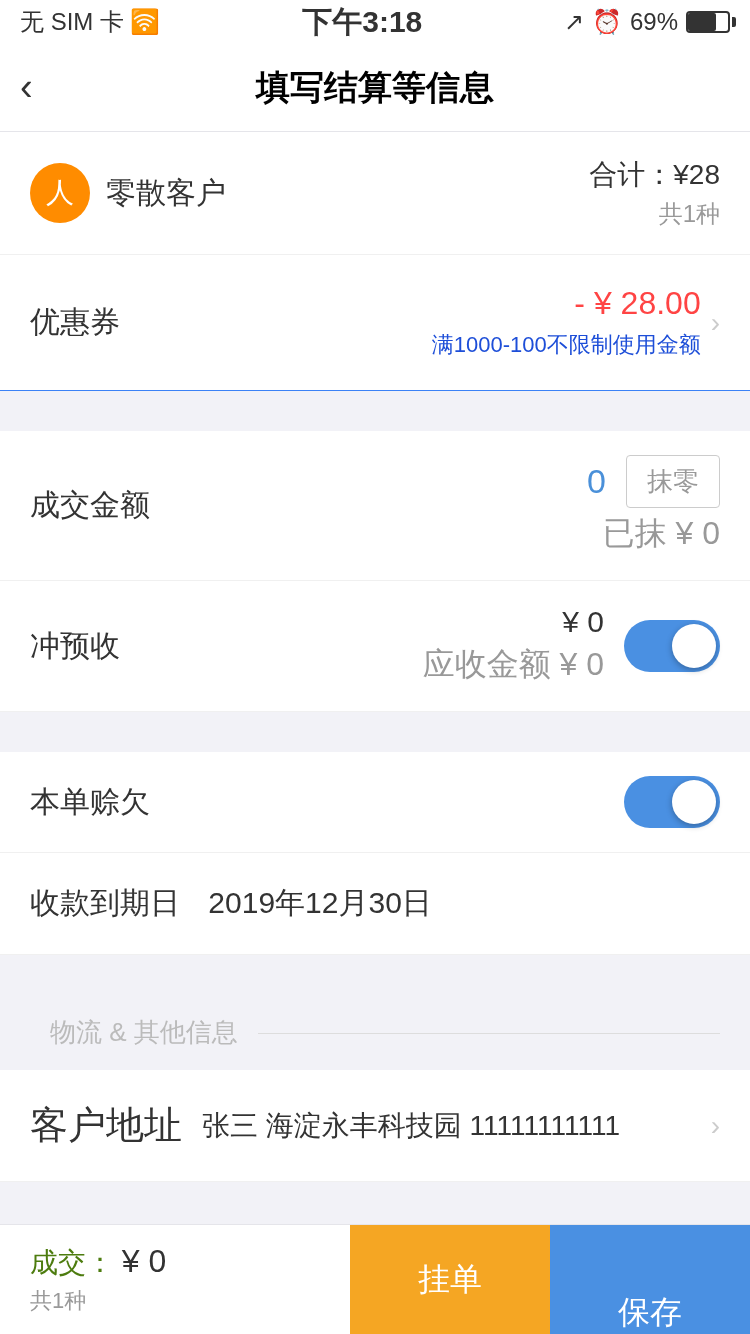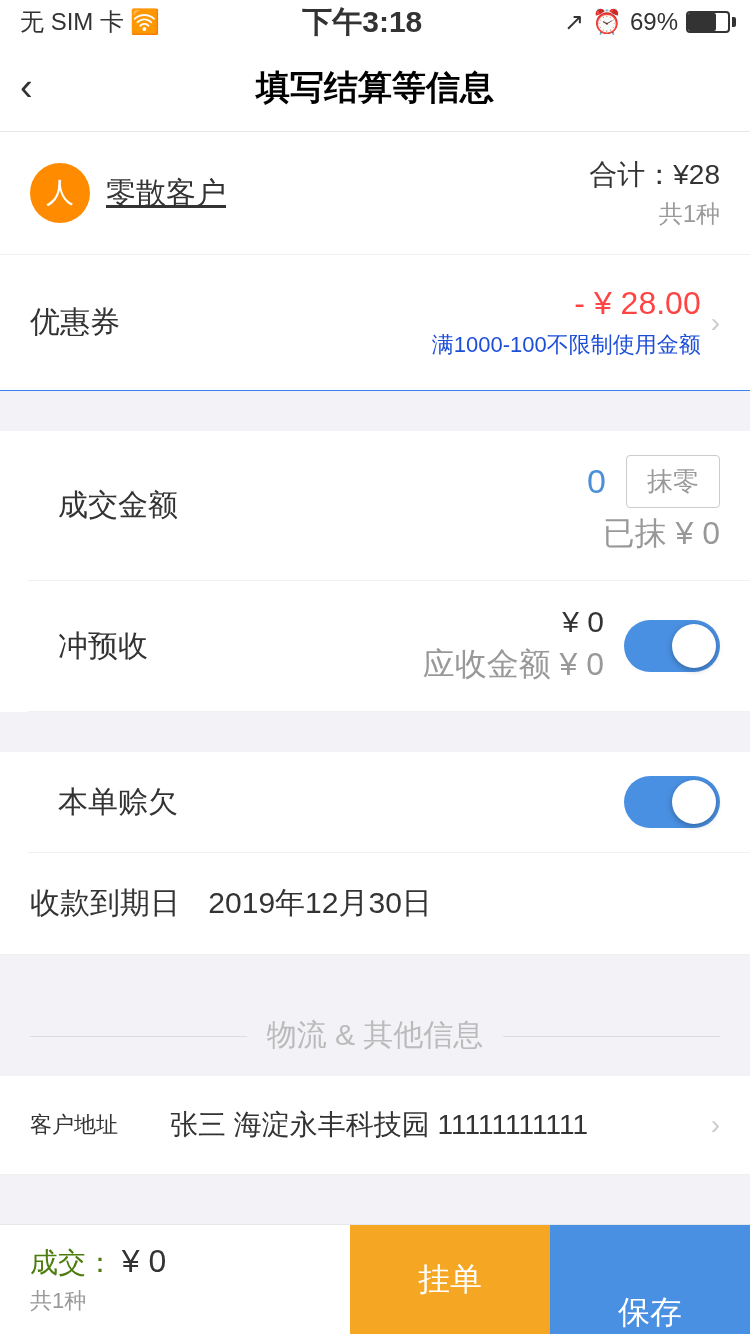--- a/index.html
+++ b/index.html
@@ -83,21 +83,21 @@
       justify-content: space-between;
       border-bottom: 1px solid #f0f0f0;
     }
     .customer-left { display: flex; align-items: center; gap: 16px; }
     .customer-avatar {
       width: 60px; height: 60px; border-radius: 50%;
       background: #ff8c00;
       display: flex; align-items: center; justify-content: center;
       color: #fff; font-size: 28px;
     }
-    .customer-name { font-size: 30px; color: #333; font-weight: 500; text-decoration: underline; }
+    .customer-name { font-size: 30px; color: #333; font-weight: 500; }
     .customer-right { text-align: right; }
     .customer-total { font-size: 28px; color: #333; }
     .customer-count { font-size: 24px; color: #999; margin-top: 4px; }
 
     
     .coupon-row {
       background: #fff;
       padding: 30px;
       display: flex;
       align-items: center;
@@ -117,21 +117,20 @@
     }
 
     
     .form-row {
       background: #fff;
       padding: 24px 30px;
       display: flex;
       align-items: center;
       justify-content: space-between;
       border-bottom: 1px solid #f0f0f0;
-      margin-left: 28px;
     }
     .form-label { font-size: 30px; color: #333; }
     .form-right { display: flex; align-items: center; gap: 20px; }
     .amount-input {
       font-size: 34px;
       color: #4a90d9;
       border: none;
       outline: none;
       text-align: right;
       width: 120px;
@@ -175,22 +174,21 @@
       color: #333;
       border-bottom: 1px solid #f0f0f0;
     }
     .due-date-label { display: inline; margin-right: 20px; }
     .due-date-value { display: inline; color: #333; margin-top: 24px; }
 
     
     .logistics-section {
       background: #f2f2f7;
       padding: 20px 30px;
-      text-align: center;
-      font-size: 30px;
+      font-size: 26px;
       color: #bbb;
       position: relative;
     }
     .logistics-line {
       position: absolute;
       top: 50%;
       left: 30px;
       right: 30px;
       height: 1px;
       background: #ddd;
@@ -205,21 +203,21 @@
 
     
     .address-row {
       background: #fff;
       padding: 30px;
       display: flex;
       align-items: center;
       justify-content: space-between;
       border-bottom: 1px solid #f0f0f0;
     }
-    .address-label { font-size: 22px; color: #333; min-width: 120px; }
+    .address-label { font-size: 38px; color: #333; min-width: 120px; }
     .address-value { font-size: 28px; color: #333; flex: 1; margin-left: 20px; }
     .address-chevron { color: #ccc; font-size: 28px; }
 
     
     .bottom-bar {
       position: fixed;
       bottom: 0;
       left: 0;
       width: 750px;
       height: 110px;

